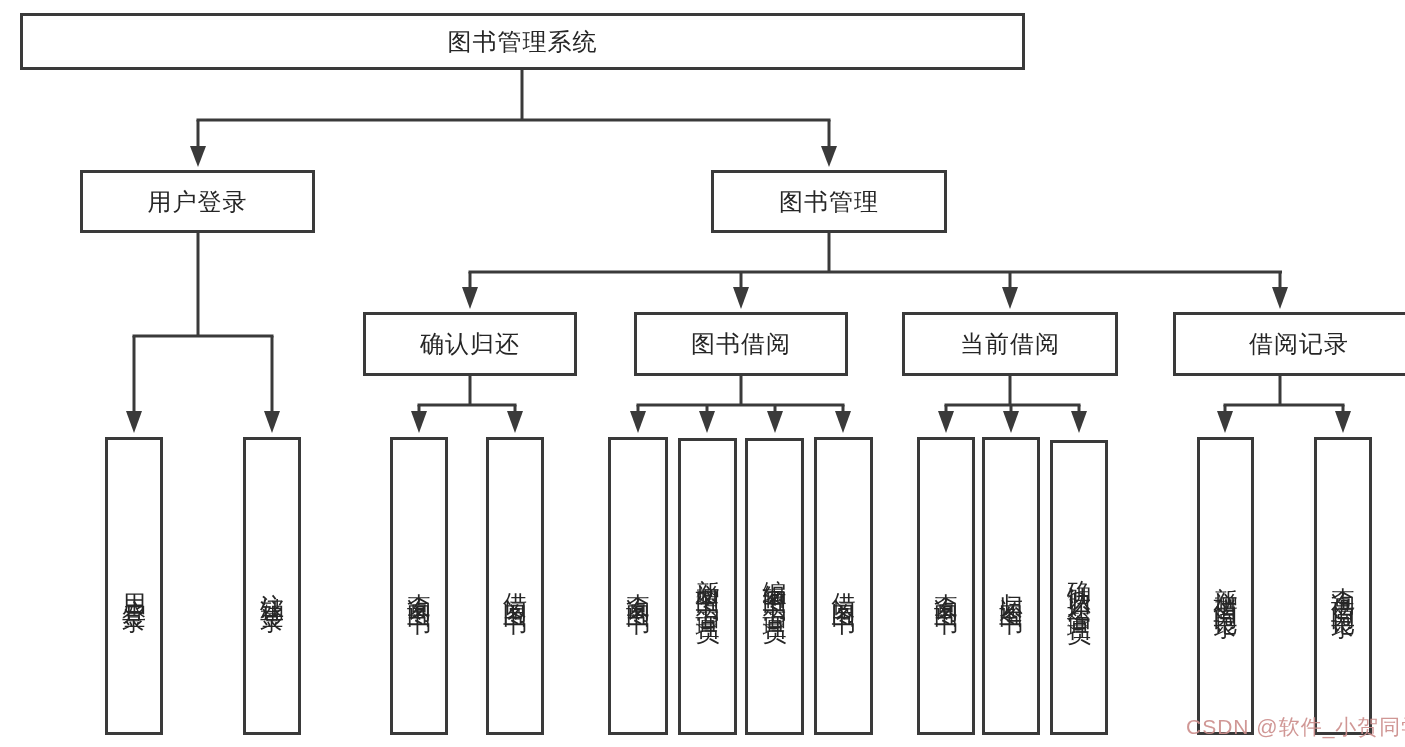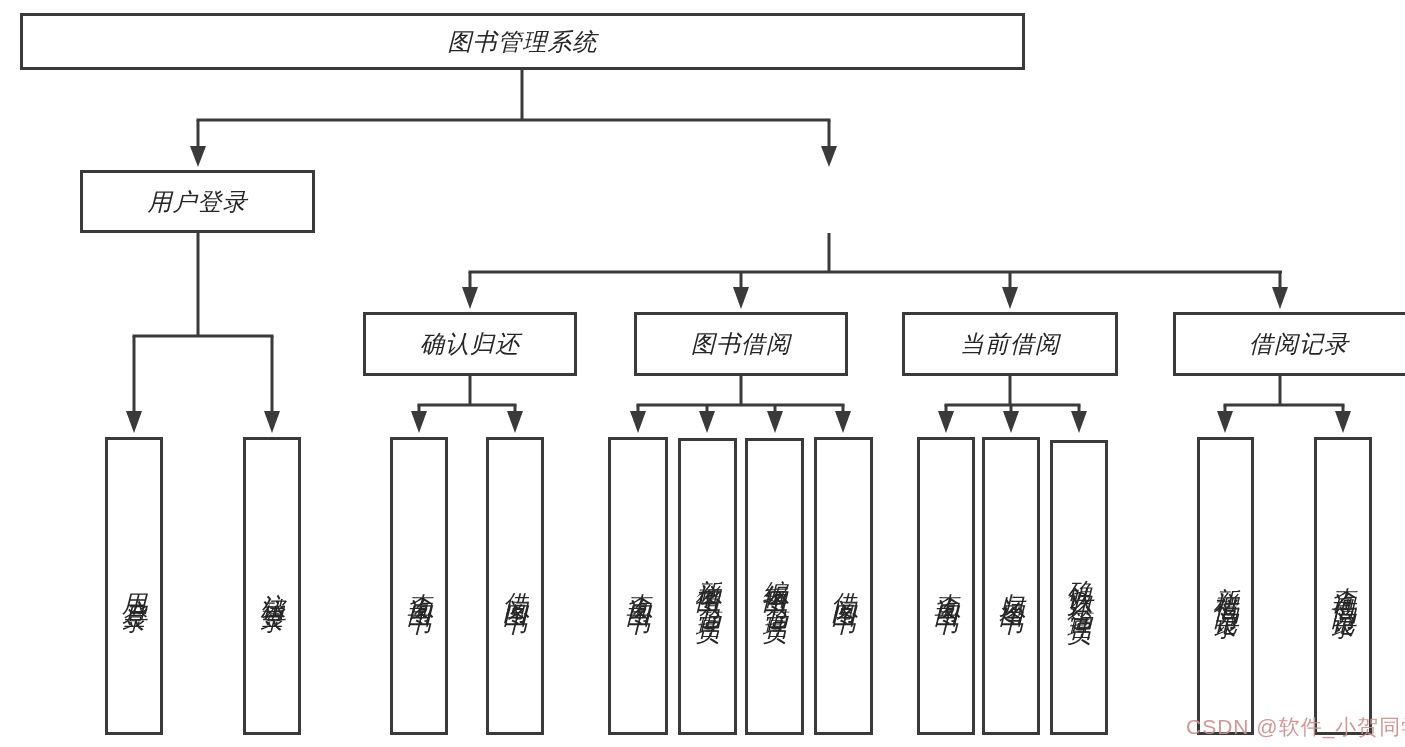--- a/index.html
+++ b/index.html
@@ -5,21 +5,21 @@
   html,body{margin:0;padding:0;background:#ffffff;}
   .canvas{
     position:relative;width:1405px;height:747px;background:#ffffff;overflow:hidden;
     font-family:"Liberation Sans","DejaVu Sans",sans-serif;color:#262626;
   }
   .wires{position:absolute;left:0;top:0;width:1405px;height:747px;pointer-events:none;}
   .wires line{stroke:#3a3a3a;stroke-width:3;}
   .wires polygon{fill:#3a3a3a;stroke:none;}
   .box{
     position:absolute;box-sizing:border-box;border:3px solid #3a3a3a;background:#ffffff;
-    display:flex;align-items:center;justify-content:center;font-style:italic;
+    display:flex;align-items:center;justify-content:center;
   }
   .h-box span{font-size:24px;letter-spacing:1px;white-space:nowrap;}
   .leaf .vtext{
     writing-mode:vertical-rl;text-orientation:mixed;
     font-size:24px;line-height:1;letter-spacing:6px;white-space:nowrap;
   }
   .watermark{
     position:absolute;left:1186px;top:713px;font-size:21px;letter-spacing:1px;
     color:#cd8f8d;opacity:0.92;white-space:nowrap;
   }
@@ -105,20 +105,23 @@
     </g>
   </svg>
 
   <div class="box h-box" style="left:20px;top:13px;width:1005px;height:57px">
     <span>图书管理系统</span>
   </div>
 
   <div class="box h-box" style="left:80px;top:170px;width:235px;height:63px">
     <span>用户登录</span>
   </div>
+  <div class="box h-box" style="left:711px;top:170px;width:236px;height:63px">
+    <span>图书管理</span>
+  </div>
 
   <div class="box h-box" style="left:363px;top:312px;width:214px;height:64px">
     <span>确认归还</span>
   </div>
   <div class="box h-box" style="left:902px;top:312px;width:216px;height:64px">
     <span>当前借阅</span>
   </div>
   <div class="box h-box" style="left:634px;top:312px;width:214px;height:64px">
     <span>图书借阅</span>
   </div>

